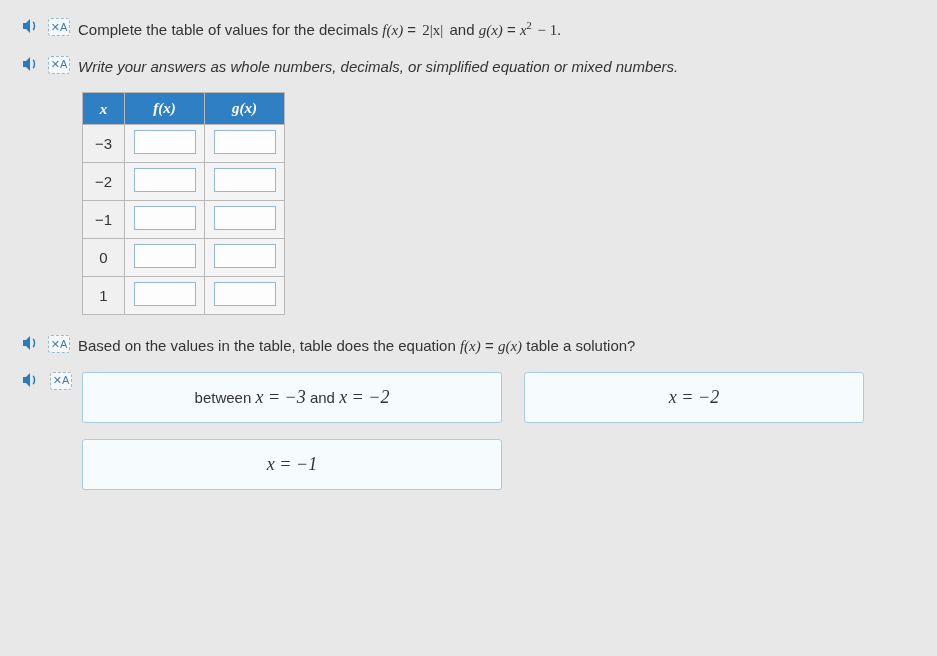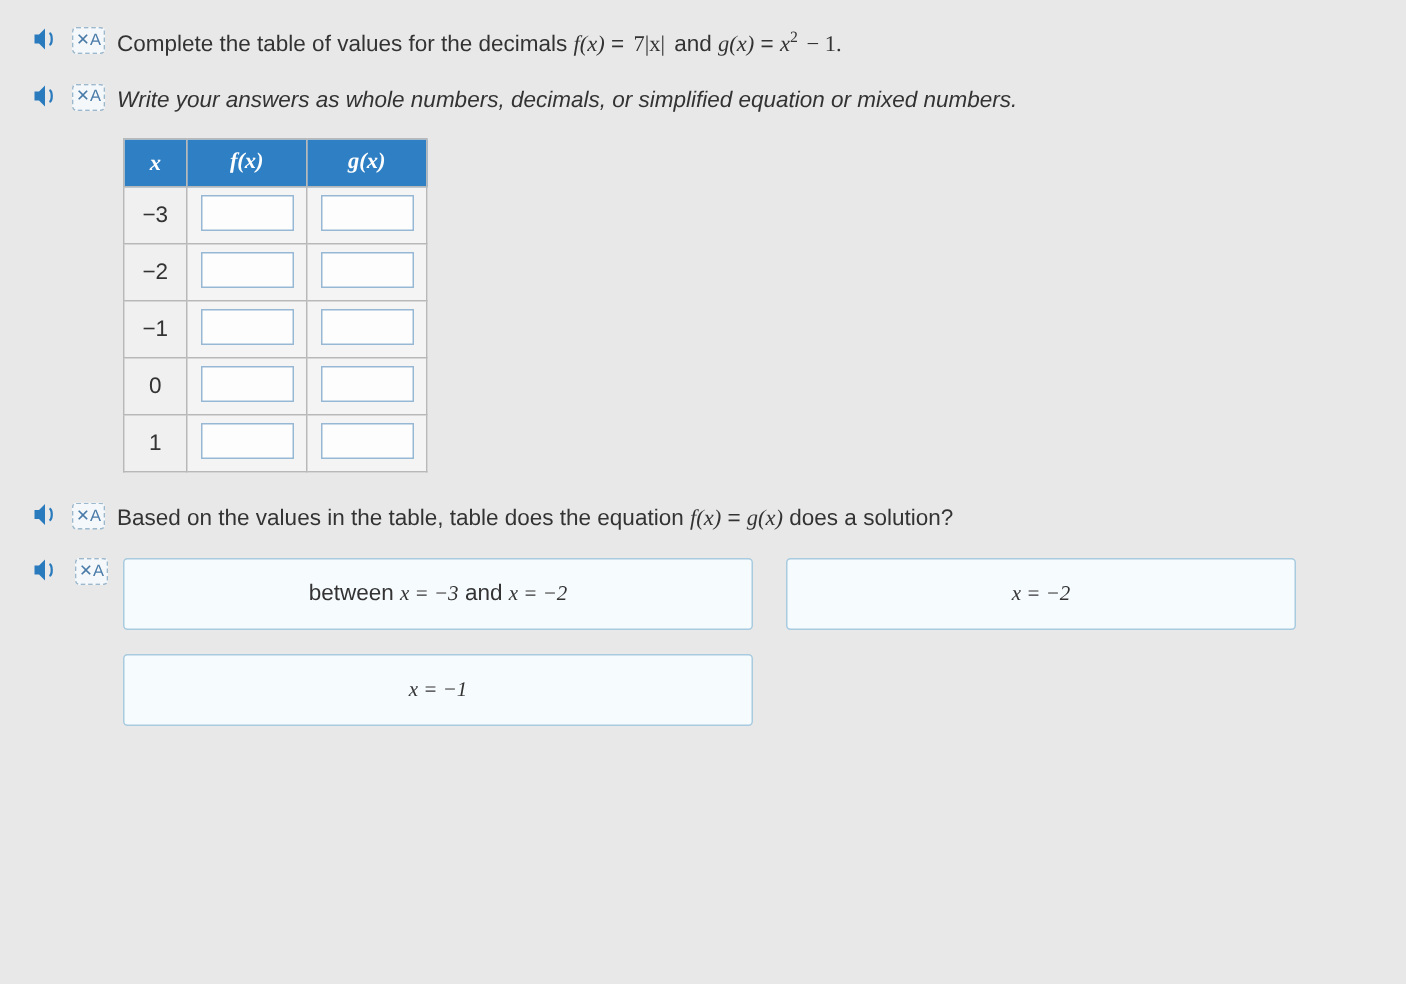--- a/index.html
+++ b/index.html
@@ -92,35 +92,35 @@
   .choice {
     border: 1px solid #a8cbe0;
     background: #f6fbfe;
     border-radius: 3px;
     padding: 14px 18px;
     font-size: 15px;
     text-align: center;
     color: #333;
     cursor: pointer;
   }
-  .choice .math { font-size: 14px; }
+  .choice .math { font-size: 18px; }
 </style>
 </head>
 <body>
 
 <div class="line">
   <span class="sound-icon">
     <svg width="18" height="16" viewBox="0 0 18 16">
         <path d="M1 5h3l4-4v14l-4-4H1z" fill="#2a7bbd"></path>
         <path d="M11 4c2 1 2 7 0 8" stroke="#2a7bbd" stroke-width="1.5" fill="none"></path>
       </svg>
   </span>
   <span class="translate-icon">✕A</span>
   <span class="indent-text">
-    <span>Complete the table of values for the decimals </span><span class="math"><span>f(x)</span></span><span> = </span><span class="math"><span class="op">7|x|</span></span><span> and </span><span class="math"><span>g(x)</span></span><span> = </span><span class="math"><span>x</span><sup>2</sup><span class="op"> − 1.</span></span>
+    <span>Complete the table of values for the decimals </span><span class="math"><span>f(x)</span></span><span> = </span><span class="math"><span class="op">2|x|</span></span><span> and </span><span class="math"><span>g(x)</span></span><span> = </span><span class="math"><span>x</span><sup>2</sup><span class="op"> − 1.</span></span>
   </span>
 </div>
 
 <div class="line">
   <span class="sound-icon">
     <svg width="18" height="16" viewBox="0 0 18 16">
         <path d="M1 5h3l4-4v14l-4-4H1z" fill="#2a7bbd"></path>
         <path d="M11 4c2 1 2 7 0 8" stroke="#2a7bbd" stroke-width="1.5" fill="none"></path>
       </svg>
   </span>
@@ -167,21 +167,21 @@
 
 <div class="line">
   <span class="sound-icon">
     <svg width="18" height="16" viewBox="0 0 18 16">
         <path d="M1 5h3l4-4v14l-4-4H1z" fill="#2a7bbd"></path>
         <path d="M11 4c2 1 2 7 0 8" stroke="#2a7bbd" stroke-width="1.5" fill="none"></path>
       </svg>
   </span>
   <span class="translate-icon">✕A</span>
   <span class="indent-text">
-    <span>Based on the values in the table, table does the equation </span><span class="math"><span>f(x)</span></span><span> = </span><span class="math"><span>g(x)</span></span><span> does a solution?</span>
+    <span>Based on the values in the table, table does the equation </span><span class="math"><span>f(x)</span></span><span> = </span><span class="math"><span>g(x)</span></span><span> table a solution?</span>
   </span>
 </div>
 
 <div class="answers">
   <span class="sound-icon">
     <svg width="18" height="16" viewBox="0 0 18 16">
         <path d="M1 5h3l4-4v14l-4-4H1z" fill="#2a7bbd"></path>
         <path d="M11 4c2 1 2 7 0 8" stroke="#2a7bbd" stroke-width="1.5" fill="none"></path>
       </svg>
   </span>

